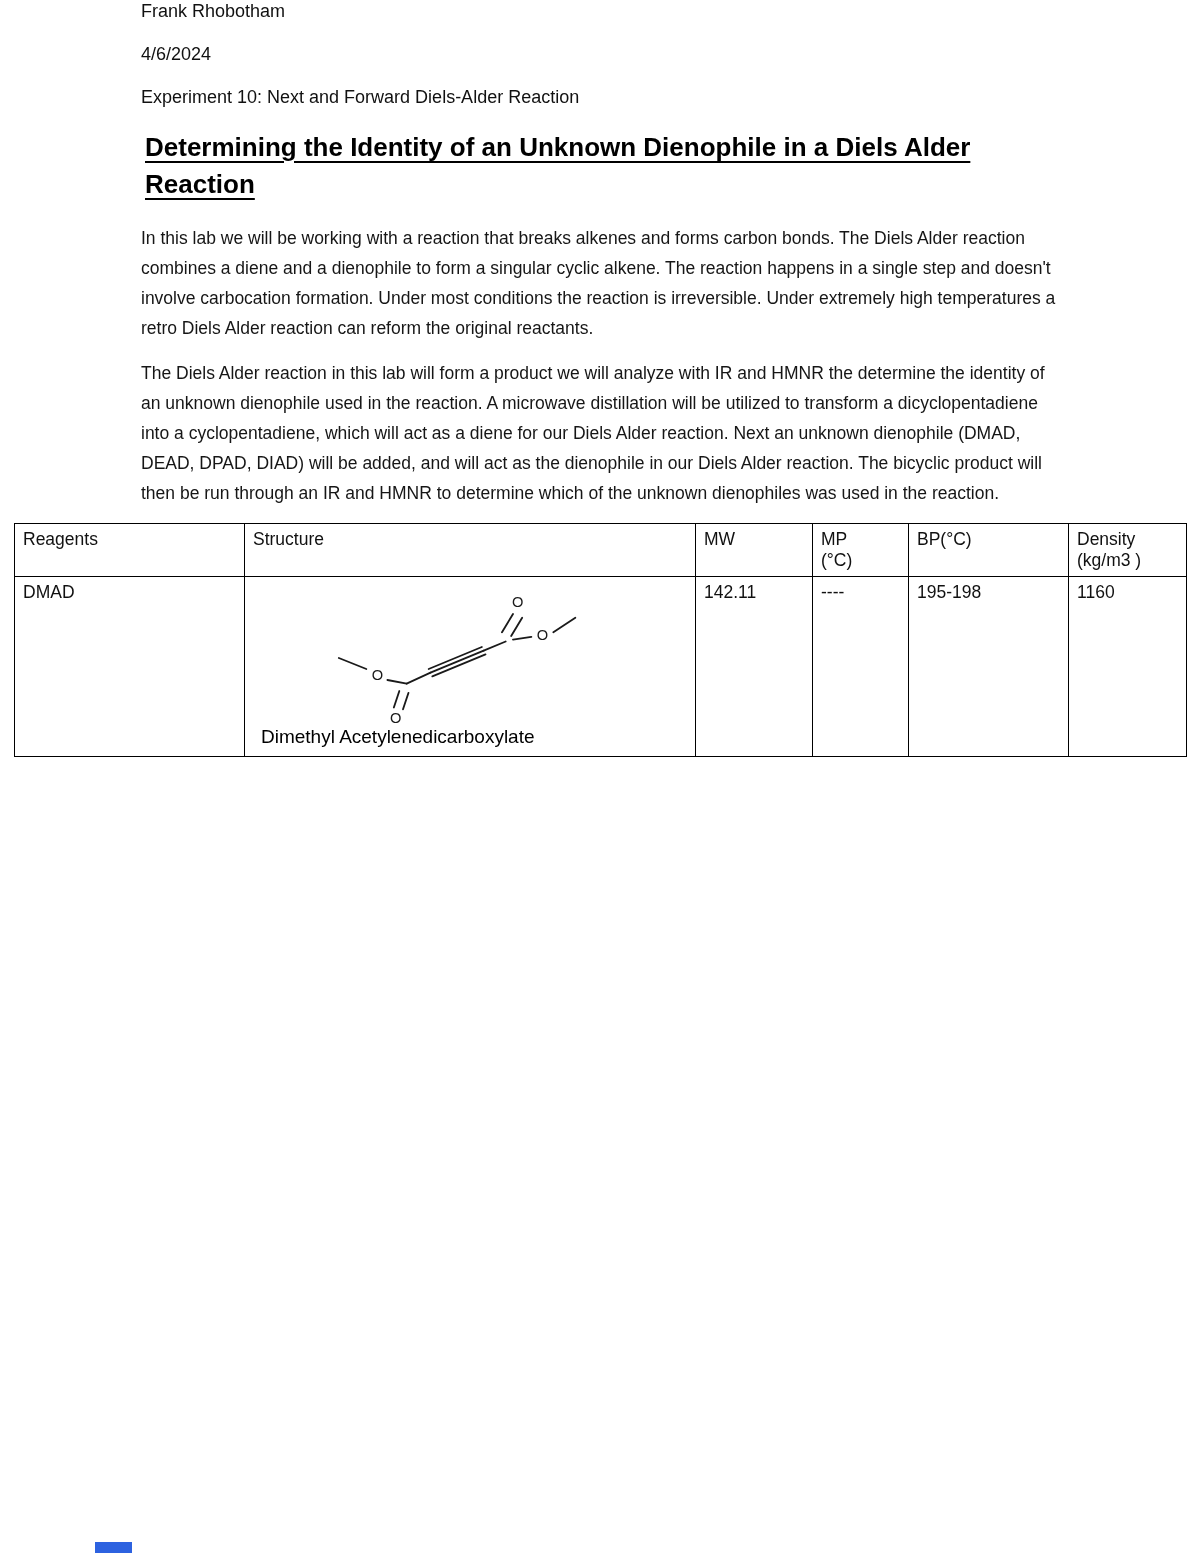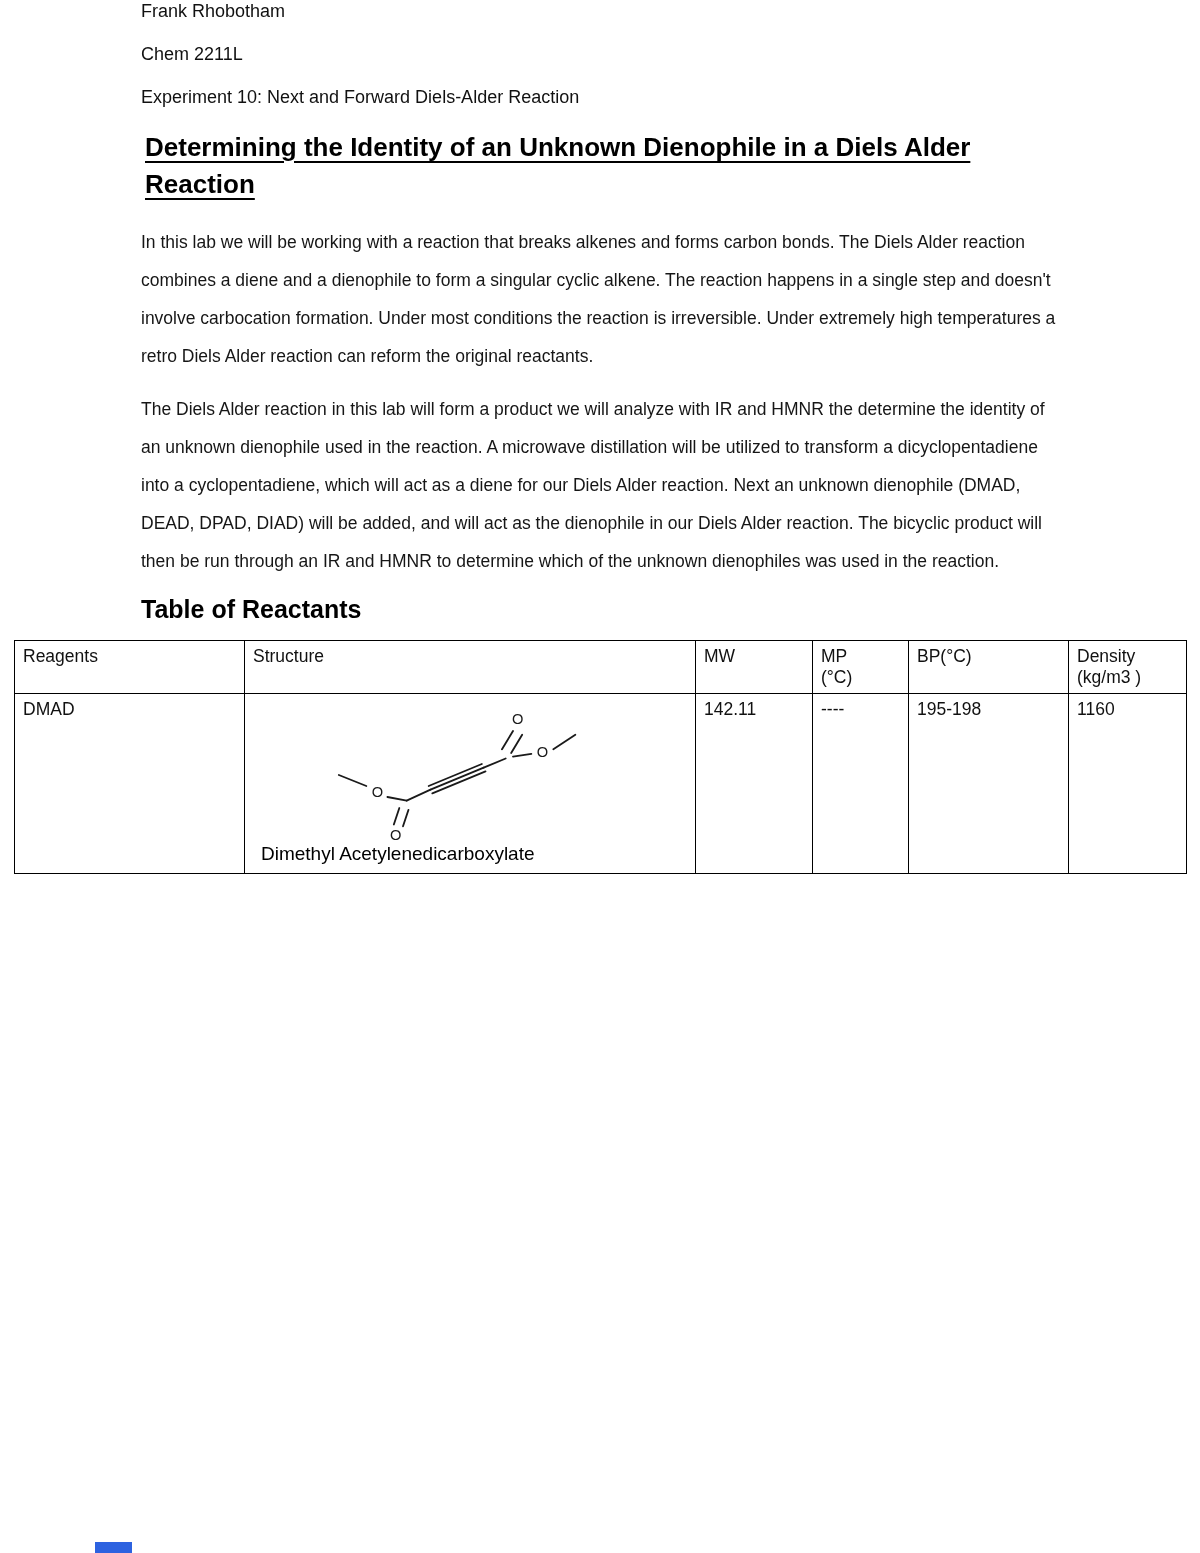--- a/index.html
+++ b/index.html
@@ -12,21 +12,21 @@
   .text-col { margin-left:141px; width:920px; }
 
   .doc-header p { font-size:18px; line-height:22px; margin-bottom:21px; color:#111; }
 
   h1.doc-title {
     font-size:26px; line-height:37px; font-weight:700; color:#000;
     text-decoration:underline; text-decoration-thickness:2px; text-underline-offset:5px;
     margin:12px 0 20px 4px;
   }
 
-  p.body-text { font-size:17.5px; line-height:38px; margin:0 0 15px 0; color:#161616; }
+  p.body-text { font-size:17.5px; line-height:30px; margin:0 0 15px 0; color:#161616; }
 
   h2.section-title { font-size:25px; font-weight:700; color:#000; margin:14px 0 16px 0; }
 
   table.reactants {
     border-collapse:collapse; table-layout:fixed;
     width:1172px; margin-left:14px;
   }
   .reactants th, .reactants td {
     border:1.5px solid #000; vertical-align:top; text-align:left;
     font-size:17.5px; padding:5px 8px; color:#111;
@@ -50,30 +50,29 @@
   .footer-mark { position:absolute; left:95px; bottom:0; width:37px; height:11px; background:#2d62e0; }
 </style>
 </head>
 <body>
 
 <div class="page">
 
   <div class="text-col">
     <div class="doc-header">
       <p>Frank Rhobotham</p>
-      <p>Chem 2211L</p>
+      <p>4/6/2024</p>
       <p>Experiment 10: Next and Forward Diels-Alder Reaction</p>
     </div>
 
     <h1 class="doc-title">Determining the Identity of an Unknown Dienophile in a Diels Alder Reaction</h1>
 
     <p class="body-text">In this lab we will be working with a reaction that breaks alkenes and forms carbon bonds. The Diels Alder reaction combines a diene and a dienophile to form a singular cyclic alkene. The reaction happens in a single step and doesn't involve carbocation formation. Under most conditions the reaction is irreversible. Under extremely high temperatures a retro Diels Alder reaction can reform the original reactants.</p>
     <p class="body-text">The Diels Alder reaction in this lab will form a product we will analyze with IR and HMNR the determine the identity of an unknown dienophile used in the reaction. A microwave distillation will be utilized to transform a dicyclopentadiene into a cyclopentadiene, which will act as a diene for our Diels Alder reaction. Next an unknown dienophile (DMAD, DEAD, DPAD, DIAD) will be added, and will act as the dienophile in our Diels Alder reaction. The bicyclic product will then be run through an IR and HMNR to determine which of the unknown dienophiles was used in the reaction.</p>
 
-    <h2 class="section-title">Table of Reactants</h2>
   </div>
 
   <table class="reactants">
     <colgroup>
       <col style="width:230px">
         <col style="width:451px">
         <col style="width:117px">
       <col style="width:96px">
         <col style="width:160px">
         <col style="width:118px">

